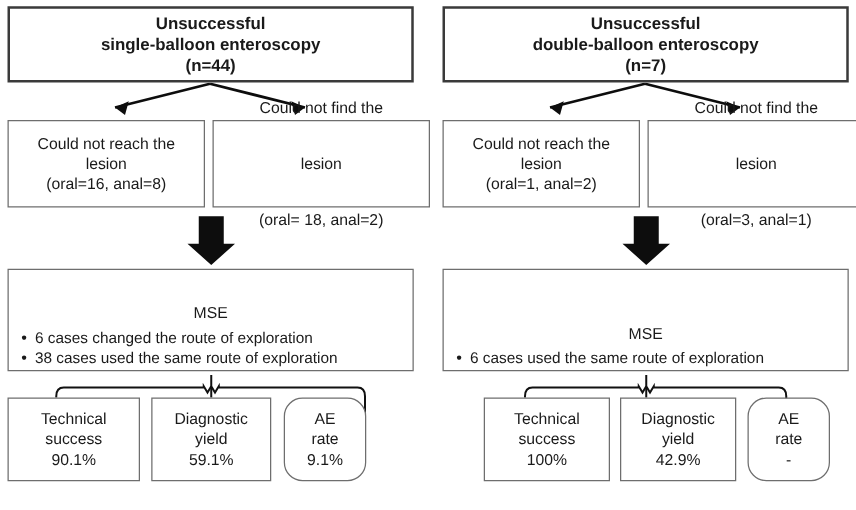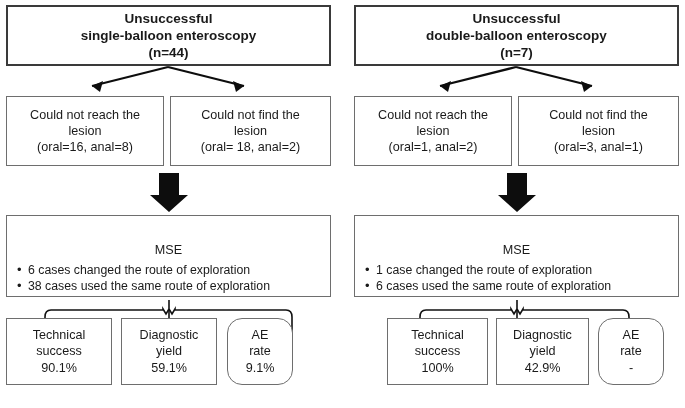--- a/index.html
+++ b/index.html
@@ -43,21 +43,21 @@
     border: 2px solid #3a3a3a;
     font-weight: bold;
   }
 
   
   .r1 { left: 6px; top: 5px; width: 325px; height: 61px; font-size: 13.5px; }
 
   
   .r2 { top: 96px; height: 70px; font-size: 12.6px; }
   .r2a { left: 6px;   width: 158px; }
-  .r2b { left: 170px; width: 161px; }
+  .r2b { left: 170px; width: 174px; gap: 29px; }
 
   
   .r3 {
     left: 6px; top: 215px; width: 325px; height: 82px;
     font-size: 12.3px;
     justify-content: flex-end;
     padding-top: 7px;
   }
   .mse-title { font-size: 12.6px; margin-bottom: 3px; }
   .mse-list {
@@ -196,21 +196,20 @@
     </div>
     <div class="box r2 r2b">
       <div>Could not find the</div>
       <div>lesion</div>
       <div>(oral=3, anal=1)</div>
     </div>
 
     <div class="box r3">
       <div class="mse-title">MSE</div>
       <ul class="mse-list">
-        <li>1 case changed the route of exploration</li>
         <li>6 cases used the same route of exploration</li>
       </ul>
     </div>
 
     <div class="box r4 r4a">
       <div>Technical</div>
       <div>success</div>
       <div>100%</div>
     </div>
     <div class="box r4 r4b">

